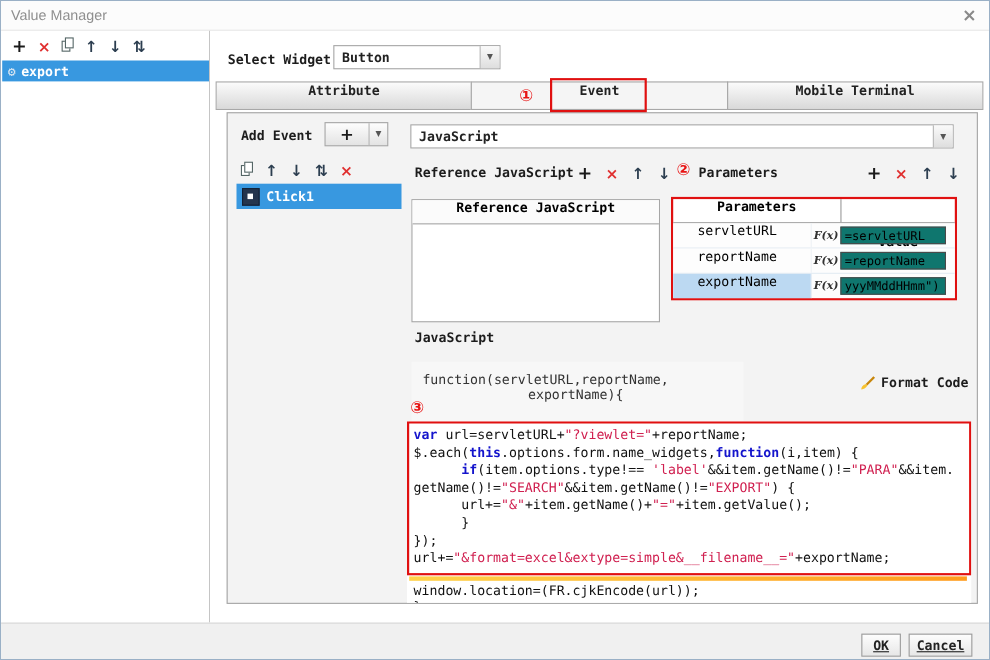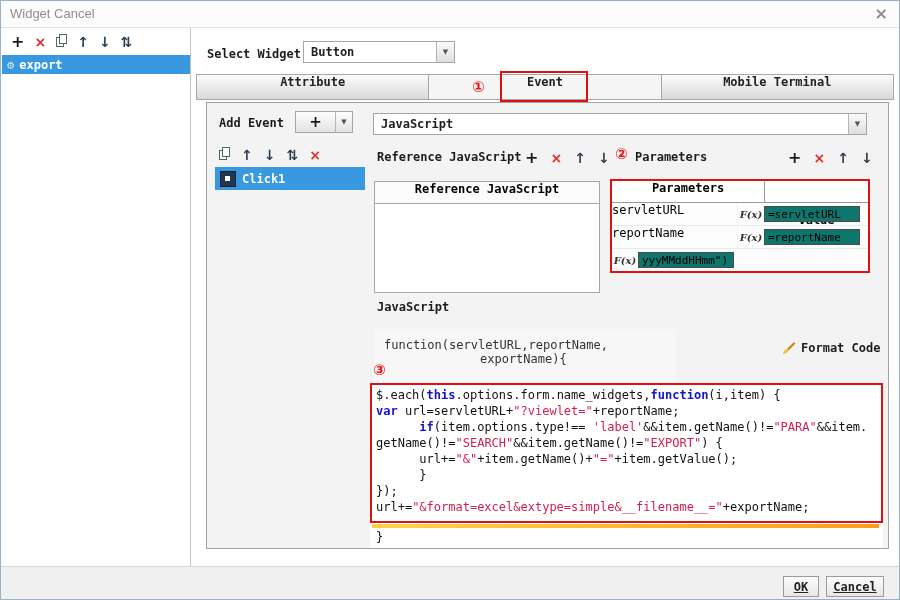--- a/index.html
+++ b/index.html
@@ -64,21 +64,21 @@
 
   .ref-table{position:absolute;left:167px;top:78px;width:226px;height:112px;border:1px solid #a6a6a6;background:#fff;box-sizing:border-box;}
   .ref-th{height:21px;line-height:21px;text-align:center;border-bottom:1px solid #a6a6a6;background:#fbfbfb;font:bold 12px "DejaVu Sans Mono",monospace;}
 
   .param-red{position:absolute;left:403px;top:76px;width:260px;border:2px solid #e01010;background:#fff;box-sizing:border-box;}
   .pt-header{display:flex;height:21px;border-bottom:1px solid #9a9a9a;}
   .pt-hname{width:152px;text-align:center;line-height:21px;border-right:1px solid #9a9a9a;font:bold 12px "DejaVu Sans Mono",monospace;}
   .pt-hvalue{flex:1;text-align:center;line-height:21px;font:bold 12px "DejaVu Sans Mono",monospace;margin-top:32px;}
   .pt-row{display:flex;height:22px;align-items:center;border-bottom:1px solid #e2eaf2;background:#fdfdfd;}
   .pt-row:last-child{border-bottom:none;}
-  .pt-name{width:126px;height:22px;line-height:22px;padding-left:0;box-sizing:border-box;font:12px "DejaVu Sans Mono",monospace;border-right:1px solid #eef2f6;overflow:hidden;white-space:nowrap;}
+  .pt-name{width:126px;height:22px;line-height:22px;padding-left:22px;box-sizing:border-box;font:12px "DejaVu Sans Mono",monospace;border-right:1px solid #eef2f6;overflow:hidden;white-space:nowrap;}
   .pt-name.sel{background:#bcd9f2;}
   .pt-fx{width:26px;text-align:center;font:italic bold 10px "DejaVu Serif",serif;color:#333;}
   .pt-value{width:96px;height:16px;border:1px solid #4a4a4a;font:11px "DejaVu Sans Mono",monospace;line-height:16px;padding:0 3px;box-sizing:border-box;overflow:hidden;white-space:nowrap;background:#0f766e;}
 
   .js-label{position:absolute;left:170px;top:197px;}
   .sig-box{position:absolute;left:167px;top:226px;width:302px;height:64px;background:#f7f7f7;font:12px "DejaVu Sans Mono",monospace;color:#333;padding:9px 0 0 10px;box-sizing:border-box;}
   .sig-line2{padding-left:96px;}
   .format-btn{position:absolute;left:568px;top:237px;display:flex;align-items:flex-start;gap:5px;background:transparent;border:none;cursor:pointer;}
   .annot3{left:166px;top:258px;}
 
@@ -99,21 +99,21 @@
   .btn span{text-decoration:underline;}
   .ok-btn{right:80px;width:36px;}
   .cancel-btn{right:15px;width:58px;}
 </style>
 </head>
 <body>
 
 <div class="window">
 
   <div class="titlebar">
-    <span class="title-text">Widget Cancel</span>
+    <span class="title-text">Value Manager</span>
     <span class="close-x">×</span>
   </div>
 
   <div class="left-panel">
     <div class="lp-toolbar">
       <span><span class="ti ic-plus">+</span></span>
       <span><span class="ti ic-red">×</span></span>
       <span><span class="icon-copy"></span></span>
       <span><span class="ti ic-dark">↑</span></span>
       <span><span class="ti ic-dark">↓</span></span>
@@ -201,20 +201,21 @@
           <span class="pt-name">servletURL</span>
           <span class="pt-fx">F(x)</span>
           <span class="pt-value">=servletURL</span>
         </div>
         <div class="pt-row">
           <span class="pt-name">reportName</span>
           <span class="pt-fx">F(x)</span>
           <span class="pt-value">=reportName</span>
         </div>
         <div class="pt-row">
+          <span class="pt-name sel">exportName</span>
           <span class="pt-fx">F(x)</span>
           <span class="pt-value">yyyMMddHHmm")</span>
         </div>
       </div>
 
       <span class="lbl js-label">JavaScript</span>
 
       <div class="sig-box">
         <div>function(servletURL,reportName,</div>
         <div class="sig-line2">exportName){</div>
@@ -225,32 +226,33 @@
           <path d="M6 8 L13 1 L14.5 2.5 L7.5 9.5 Z" fill="#c8860a"></path>
           <path d="M2 13 C2 10 4 9 6 8 L7.5 9.5 C6.5 11.5 4.5 13 2 13 Z" fill="#f7c331"></path>
         </svg>
         <span class="lbl">Format Code</span>
       </button>
 
       <span class="annot annot3">③</span>
 
       <div class="code-editor">
         <div class="code-lines">
+            <div class="code-line"><span class="tok-kw">var</span><span class="tok-p"> url=servletURL+</span><span class="tok-str">"?viewlet="</span><span class="tok-p">+reportName;</span></div>
             <div class="code-line"><span class="tok-p">$.each(</span><span class="tok-kw">this</span><span class="tok-p">.options.form.name_widgets,</span><span class="tok-kw">function</span><span class="tok-p">(i,item) {</span></div>
-            <div class="code-line"><span class="tok-kw">var</span><span class="tok-p"> url=servletURL+</span><span class="tok-str">"?viewlet="</span><span class="tok-p">+reportName;</span></div>
             <div class="code-line"><span class="tok-p">      </span><span class="tok-kw">if</span><span class="tok-p">(item.options.type!== </span><span class="tok-str">'label'</span><span class="tok-p">&amp;&amp;item.getName()!=</span><span class="tok-str">"PARA"</span><span class="tok-p">&amp;&amp;item.</span></div>
             <div class="code-line"><span class="tok-p">getName()!=</span><span class="tok-str">"SEARCH"</span><span class="tok-p">&amp;&amp;item.getName()!=</span><span class="tok-str">"EXPORT"</span><span class="tok-p">) {</span></div>
             <div class="code-line"><span class="tok-p">      url+=</span><span class="tok-str">"&amp;"</span><span class="tok-p">+item.getName()+</span><span class="tok-str">"="</span><span class="tok-p">+item.getValue();</span></div>
             <div class="code-line"><span class="tok-p">      }</span></div>
             <div class="code-line"><span class="tok-p">});</span></div>
             <div class="code-line"><span class="tok-p">url+=</span><span class="tok-str">"&amp;format=excel&amp;extype=simple&amp;__filename__="</span><span class="tok-p">+exportName;</span></div>
           </div>
         <div class="red-frame code-red"></div>
         <div class="sel-bar"></div>
         <div class="code-after">
+            <div class="code-line"><span class="tok-p">window.location=(FR.cjkEncode(url));</span></div>
             <div class="code-line"><span class="tok-p">}</span></div>
           </div>
       </div>
 
     </div>
   </div>
 
   <div class="footer">
     <button class="btn ok-btn"><span>OK</span></button>
     <button class="btn cancel-btn"><span>Cancel</span></button>

